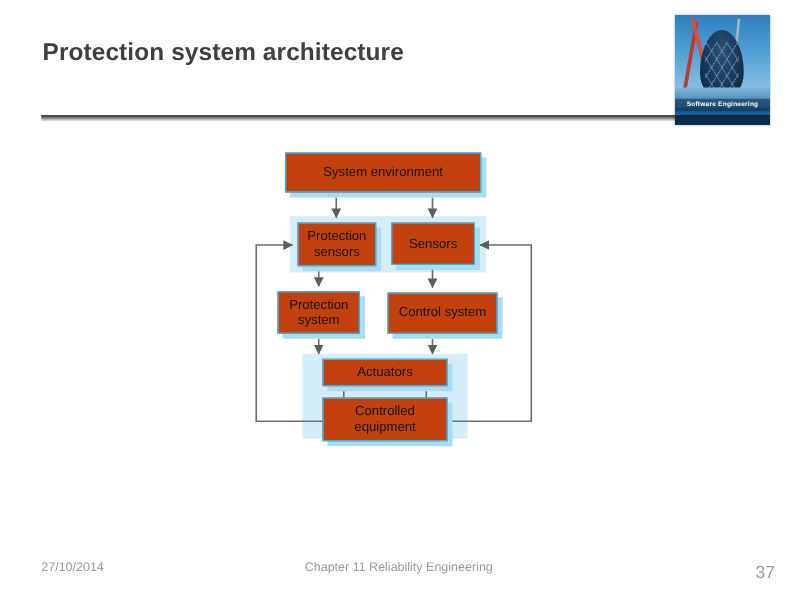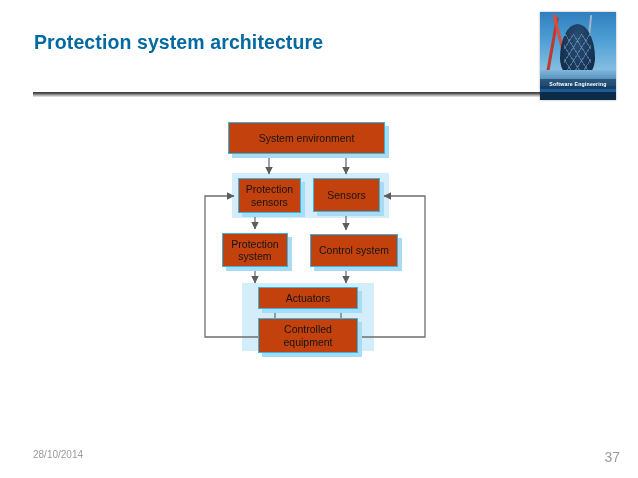--- a/index.html
+++ b/index.html
@@ -26,21 +26,21 @@
   }
 
   
   #slide-title {
     position: absolute;
     left: 34px;
     top: 30px;
     width: 470px;
     font-size: 19.5px;
     font-weight: bold;
-    color: #0369a1;
+    color: #404040;
     letter-spacing: 0.1px;
     line-height: 24px;
     white-space: nowrap;
   }
 
   #title-rule {
     position: absolute;
     left: 33px;
     top: 92px;
     width: 512px;
@@ -290,16 +290,17 @@
 
     <div class="node" id="node-controlled-equip">
       <span>
         <span>Controlled</span><br>
         <span>equipment</span>
       </span>
     </div>
 
   </div>
 
-  <div id="footer-date">28/10/2014</div>
+  <div id="footer-date">27/10/2014</div>
+  <div id="footer-center">Chapter 11 Reliability Engineering</div>
   <div id="footer-page">37</div>
 
 </div>
 
 </body></html>

